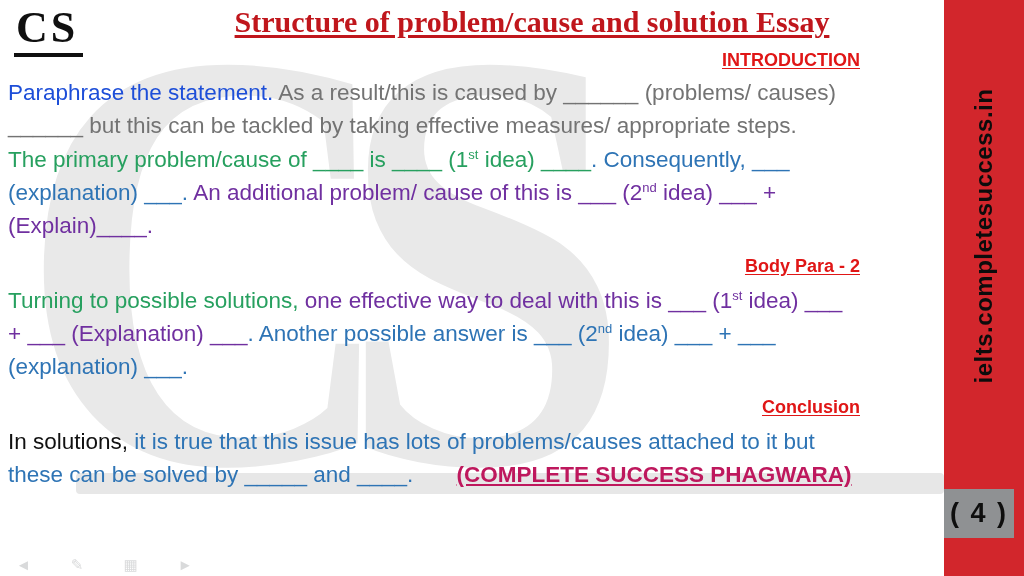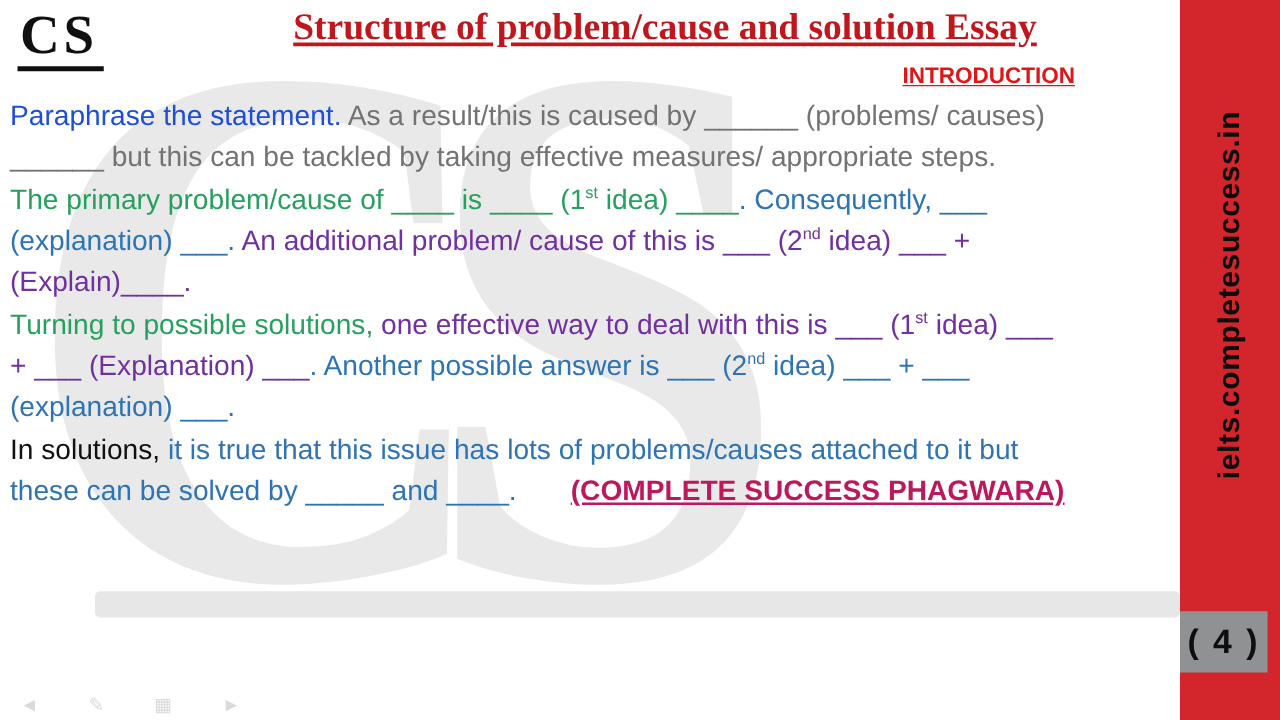--- a/index.html
+++ b/index.html
@@ -64,21 +64,23 @@
   <div class="gray-band"></div>
 
   <div class="logo">CS</div>
 
   <div class="content">
     <div class="title">Structure of problem/cause and solution Essay</div>
     <div>
         <div class="heading introduction-heading">INTRODUCTION</div>
         <div class="para introduction-paragraph"><span style="color: #1d4ed8;">Paraphrase the statement. </span><span style="color: #737373;">As a result/this is caused by ______ (problems/ causes)<br>______ but this can be tackled by taking effective measures/ appropriate steps.</span></div>
         <div class="para body-para-1-paragraph"><span style="color: rgb(39, 160, 95);">The primary problem/cause of ____ is ____ (1</span><sup style="color: rgb(39, 160, 95);">st</sup><span style="color: rgb(39, 160, 95);"> idea) ____</span><span style="color: rgb(46, 116, 181);">. Consequently, ___<br>(explanation) ___. </span><span style="color: rgb(112, 48, 160);">An additional problem/ cause of this is ___ (2</span><sup style="color: rgb(112, 48, 160);">nd</sup><span style="color: rgb(112, 48, 160);"> idea) ___ +<br>(Explain)____.</span></div>
+        <div class="heading body-para-2-heading">Body Para - 2</div>
         <div class="para body-para-2-paragraph"><span style="color: rgb(39, 160, 95);">Turning to possible solutions, </span><span style="color: rgb(112, 48, 160);">one effective way to deal with this is ___ (1</span><sup style="color: rgb(112, 48, 160);">st</sup><span style="color: rgb(112, 48, 160);"> idea) ___<br>+ ___ (Explanation) ___</span><span style="color: rgb(46, 116, 181);">. Another possible answer is ___ (2</span><sup style="color: rgb(46, 116, 181);">nd</sup><span style="color: rgb(46, 116, 181);"> idea) ___ + ___<br>(explanation) ___.</span></div>
+        <div class="heading conclusion-heading">Conclusion</div>
         <div class="para conclusion-paragraph"><span style="color: rgb(17, 17, 17);">In solutions, </span><span style="color: rgb(46, 116, 181);">it is true that this issue has lots of problems/causes attached to it but<br>these can be solved by _____ and ____. </span><span style="color: #be185d; font-weight: bold; text-decoration: underline; margin-left: 37px;">(COMPLETE SUCCESS PHAGWARA)</span></div>
       </div>
   </div>
 
   <div class="strip">
     <div class="strip-site">ielts.completesuccess.in</div>
     <div class="badge">( 4 )</div>
   </div>
 
   <div class="controls">

